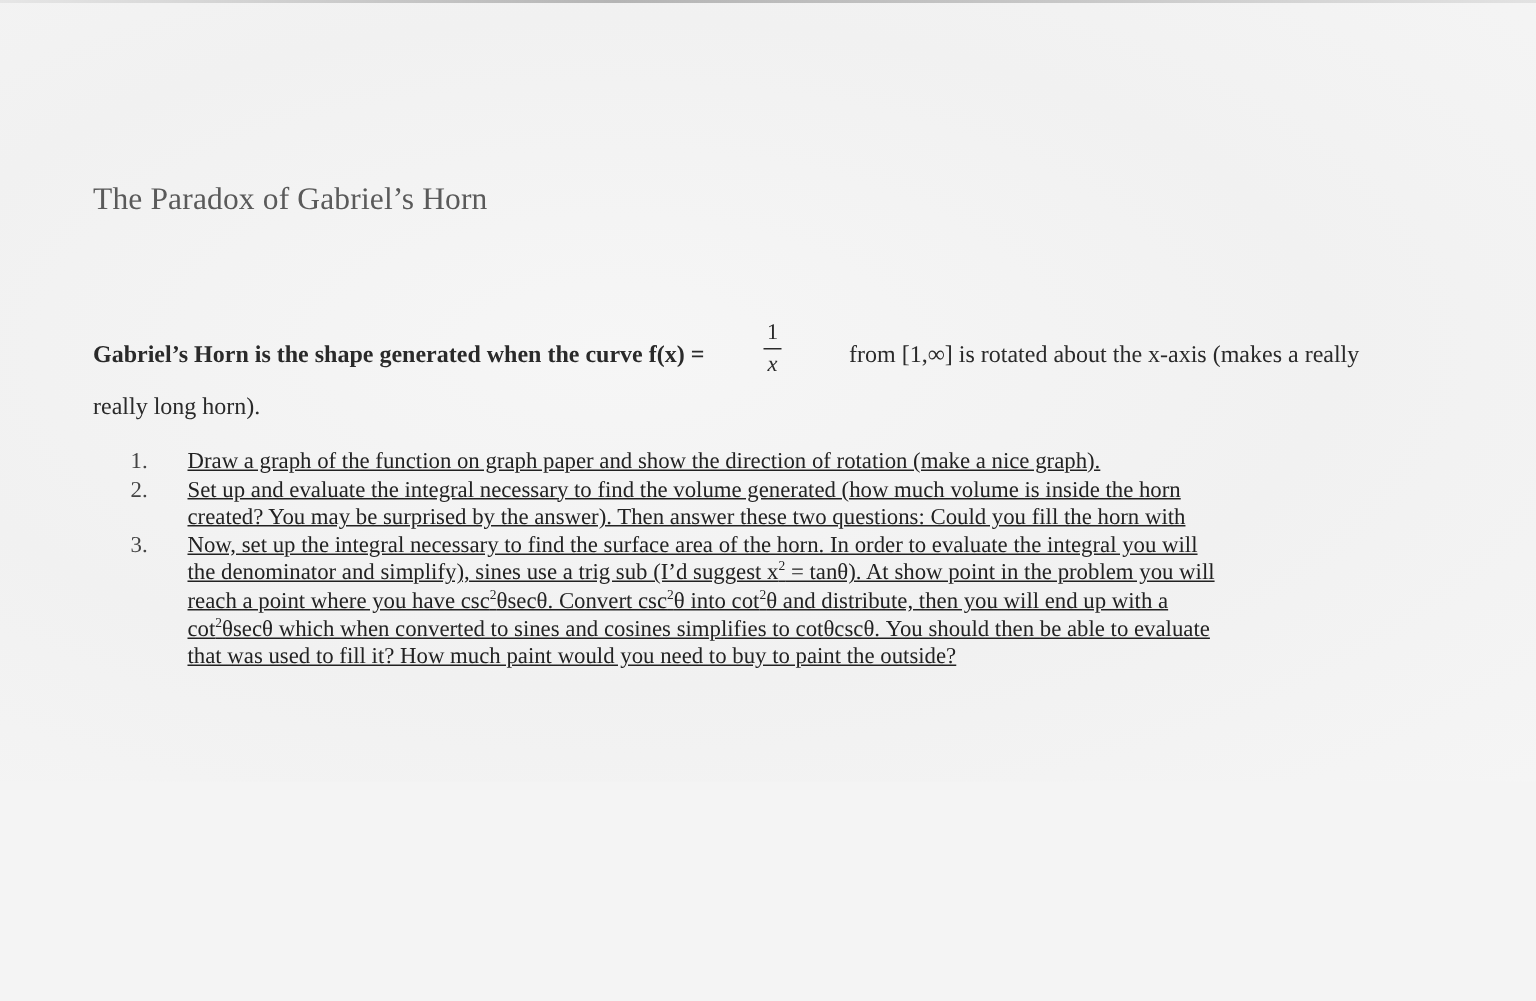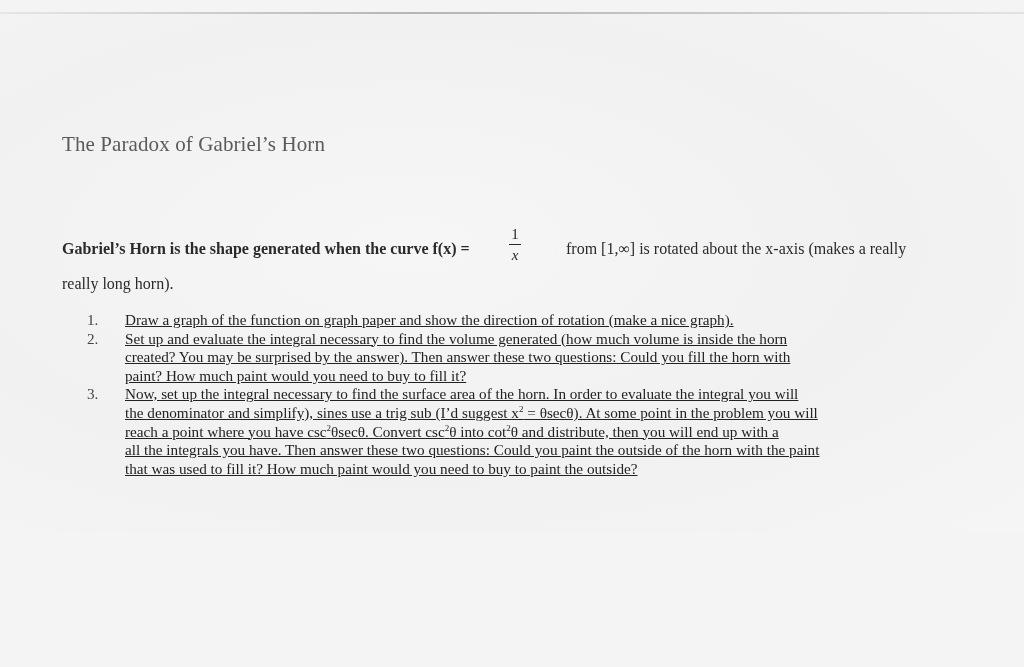--- a/index.html
+++ b/index.html
@@ -10,21 +10,21 @@
       width: 1024px;
       height: 667px;
       overflow: hidden;
       background: #f4f4f4;
       position: relative;
       font-family: "Liberation Serif", "DejaVu Serif", serif;
       color: #1e1e1e;
     }
     .page {
       position: absolute;
-      left: 0; top: 12px;
+      left: 0; top: 0;
       width: 1024px;
       height: 521px;
       background: radial-gradient(ellipse at 40% 45%, #f6f6f6 0%, #f1f1f1 55%, #f5f5f5 100%);
     }
     .top-edge {
       position: absolute;
       left: 0; top: 0;
       width: 1024px;
       height: 2px;
       background: linear-gradient(to right, #e6e6e6, #b5b5b5 40%, #c8c8c8 70%, #e2e2e2);
@@ -124,24 +124,23 @@
 
   <ol class="list">
     <li>
       <span class="num-label">1.</span>
       <span class="text">Draw a graph of the function on graph paper and show the direction of rotation (make a nice graph).</span>
     </li>
     <li>
       <span class="num-label">2.</span>
       <span class="text">Set up and evaluate the integral necessary to find the volume generated (how much volume is inside the horn</span>
       <span class="text">created? You may be surprised by the answer).  Then answer these two questions: Could you fill the horn with</span>
-      <span class="text">paint? How much paint would you need to buy to fill it?</span>
     </li>
     <li>
       <span class="num-label">3.</span>
       <span class="text">Now, set up the integral necessary to find the surface area of the horn. In order to evaluate the integral you will</span>
-      <span class="text"><span>the denominator and simplify), sines use a trig sub (I’d suggest x</span><sup>2</sup><span> = θsecθ). At some point in the problem you will</span></span>
+      <span class="text"><span>the denominator and simplify), sines use a trig sub (I’d suggest x</span><sup>2</sup><span> = tanθ). At show point in the problem you will</span></span>
       <span class="text"><span>reach a point where you have csc</span><sup>2</sup><span>θsecθ. Convert csc</span><sup>2</sup><span>θ into cot</span><sup>2</sup><span>θ and distribute, then you will end up with a</span></span>
-      <span class="text">all the integrals you have. Then answer these two questions: Could you paint the outside of the horn with the paint</span>
+      <span class="text"><span>cot</span><sup>2</sup><span>θsecθ which when converted to sines and cosines simplifies to cotθcscθ. You should then be able to evaluate</span></span>
       <span class="text">that was used to fill it? How much paint would you need to buy to paint the outside?</span>
     </li>
   </ol>
 </div>
 
 </body></html>

